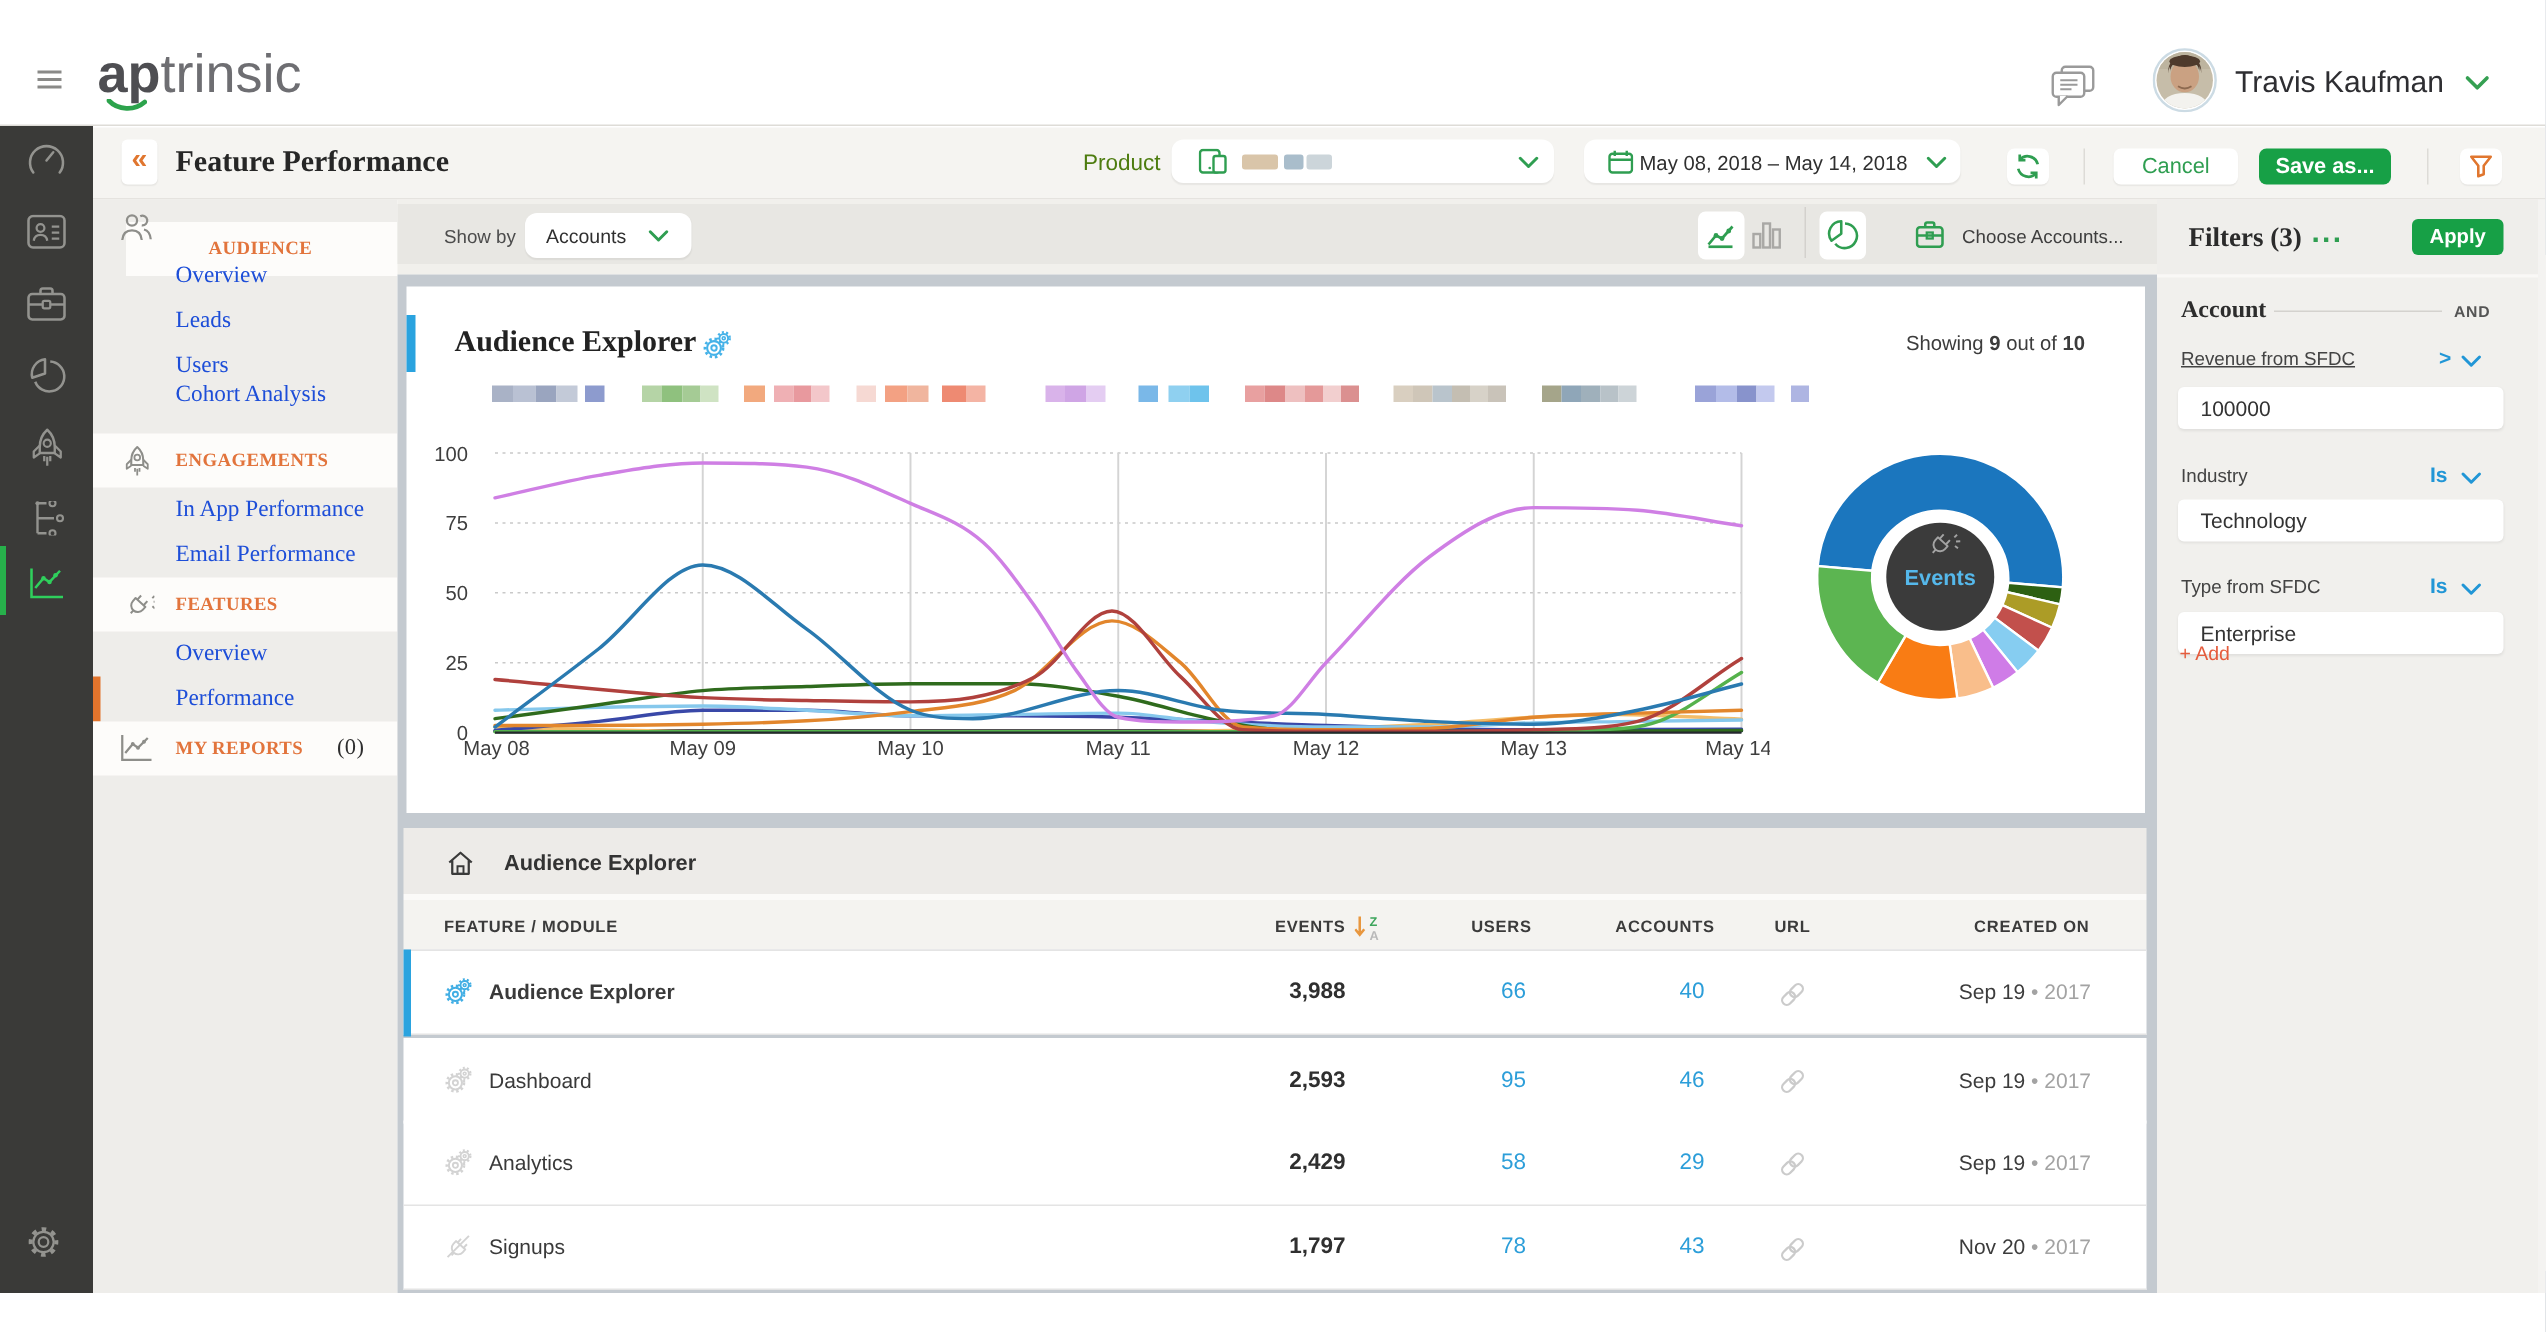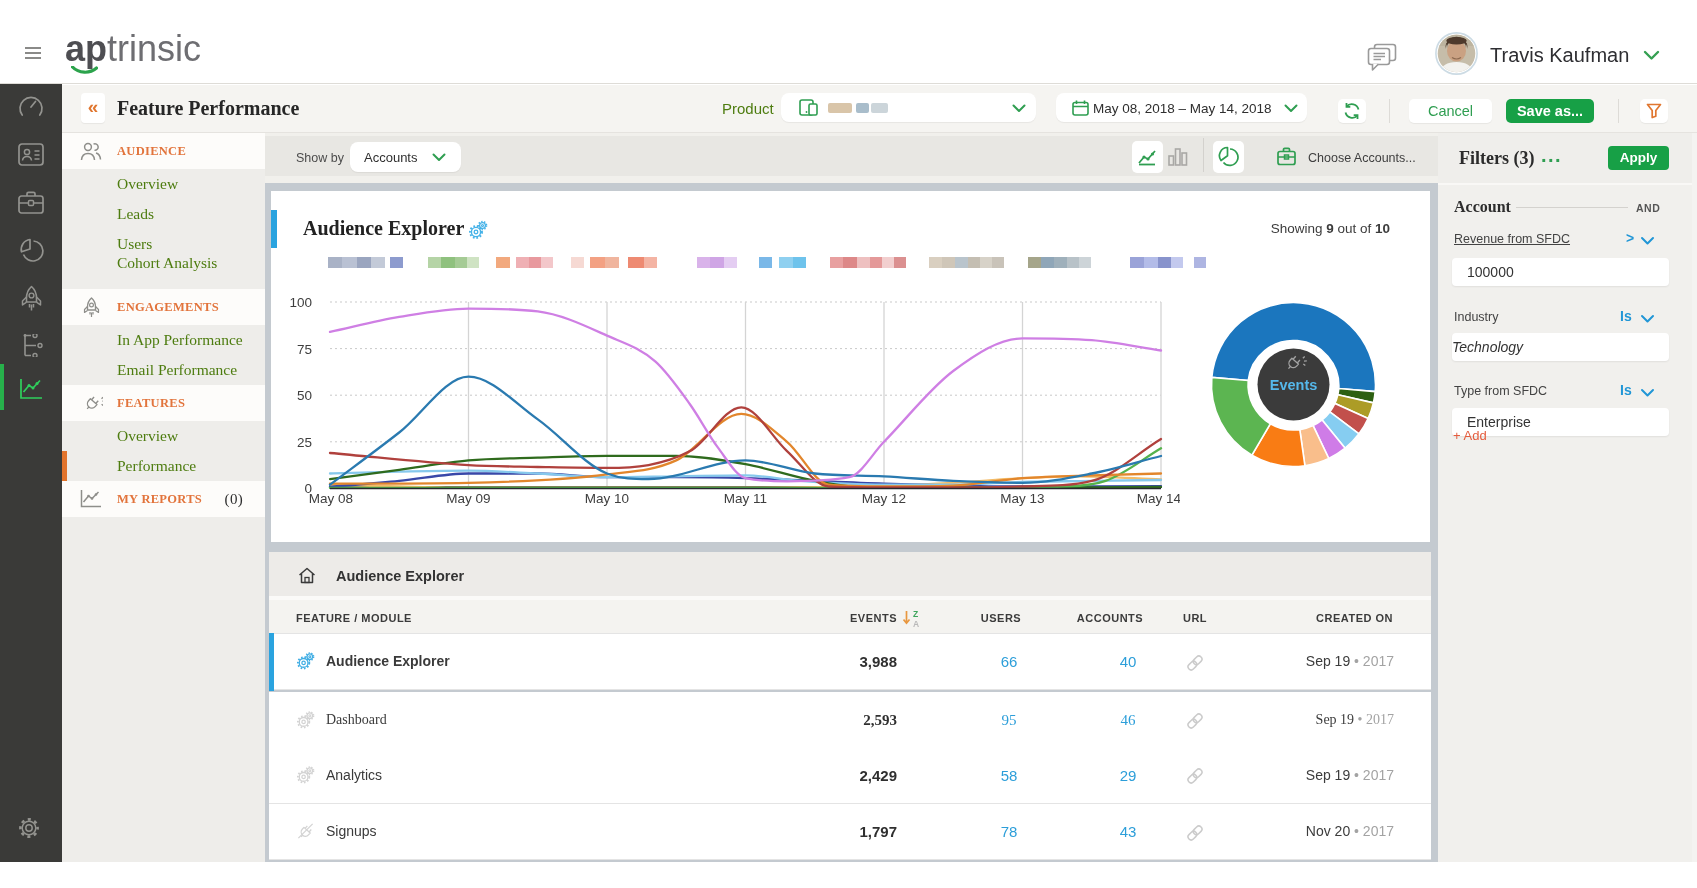--- a/index.html
+++ b/index.html
@@ -148,24 +148,24 @@
   <circle cx="12" cy="12" r="3.2" fill="none" stroke="#93938f" stroke-width="1.5"></circle>
   <circle cx="12" cy="12" r="6.8" fill="none" stroke="#93938f" stroke-width="1.5"></circle>
   <circle cx="12" cy="12" r="8.6" fill="none" stroke="#93938f" stroke-width="2.6" stroke-dasharray="3.1 3.65" stroke-dashoffset="1.5"></circle>
 </svg>
 
 <div class="abs" style="left:62px;top:133px;width:203px;height:729px;background:#eeedea;"></div>
 <style>
   .mhead { position:absolute; left:62px; width:203px; height:36px; background:#fdfcfa; }
   .mhead .t { position:absolute; white-space:nowrap; left:55px; top:50%; transform:translateY(-50%); font-family:"Liberation Serif",serif; font-weight:bold; font-size:12.5px; letter-spacing:0.3px; color:#e2743c; }
   .mitem { position:absolute; left:62px; width:203px; height:30px; }
-  .mitem .t { position:absolute; white-space:nowrap; left:55px; top:50%; transform:translateY(-50%); font-family:"Liberation Serif",serif; font-size:15.5px; color:#4d7c0f;text-align:center; }
+  .mitem .t { position:absolute; white-space:nowrap; left:55px; top:50%; transform:translateY(-50%); font-family:"Liberation Serif",serif; font-size:15.5px; color:#1d4ed8;text-align:center; }
   .micon { position:absolute; left:80px; }
 </style>
-<div class="mhead" style="top:133px;">
+<div class="mhead" style="top:148px;margin-left:22px;">
     <span class="t">AUDIENCE</span>
   </div>
 <svg class="micon" style="top:142px;" width="22" height="19" viewBox="0 0 22 19">
   <circle cx="8" cy="5" r="3.4" fill="none" stroke="#8e8e8a" stroke-width="1.5"></circle>
   <path d="M1.5 18 Q2 11.5 8 11.5 Q14 11.5 14.5 18" fill="none" stroke="#8e8e8a" stroke-width="1.5"></path>
   <path d="M13.5 2.2 A 3.2 3.2 0 1 1 14.5 8.2 M16 11 Q20 12 20.5 17.5" fill="none" stroke="#8e8e8a" stroke-width="1.5"></path>
 </svg>
 <div class="mitem" style="top:169px;">
     <span class="t">Overview</span>
   </div>
@@ -464,21 +464,21 @@
     <span class="usv">66</span>
     <span class="acv">40</span>
   <svg class="abs" style="left:917px;top:20px;" width="18" height="18" viewBox="0 0 18 18">
       <g fill="none" stroke="#cbcbcb" stroke-width="1.5" transform="rotate(-45 9 9)">
         <rect x="0.5" y="5.9" width="9.6" height="6.2" rx="3.1"></rect>
         <rect x="7.9" y="5.9" width="9.6" height="6.2" rx="3.1"></rect>
       </g>
     </svg>
   <span class="dt">Sep 19 <span>• 2017</span></span>
 </div>
-<div class="trow" style="top:692px;font-family:Liberation Serif, serif;">
+<div class="trow" style="top:692px;">
   <svg class="rowicon" width="19" height="19" viewBox="0 0 20 20">
       <g fill="none" stroke="#d3d3d3">
         <circle cx="8" cy="12" r="4.6" stroke-width="1.4"></circle>
         <circle cx="8" cy="12" r="1.8" stroke-width="1.3"></circle>
         <circle cx="8" cy="12" r="6" stroke-width="1.9" stroke-dasharray="1.7 1.85"></circle>
         <circle cx="14.5" cy="5.5" r="2.9" stroke-width="1.3"></circle>
         <circle cx="14.5" cy="5.5" r="1" stroke-width="1.1"></circle>
         <circle cx="14.5" cy="5.5" r="4" stroke-width="1.6" stroke-dasharray="1.35 1.5"></circle>
       </g>
     </svg>
@@ -556,21 +556,21 @@
 <svg class="abs" style="left:1640px;top:236px;" width="15" height="10" viewBox="0 0 15 10">
     <path d="M2 2 L7.5 7.5 L13 2" fill="none" stroke="#2196d6" stroke-width="2" stroke-linecap="round" stroke-linejoin="round"></path>
   </svg>
 <div class="abs" style="left:1452px;top:258px;width:217px;height:28px;background:#fff;border-radius:4px;box-shadow:0 1px 2px rgba(0,0,0,.07);line-height:28px;font-size:14px;color:#333;padding-left:15px;">100000</div>
 
 <div class="abs" style="left:1454px;top:310px;font-size:12.5px;color:#434343;">Industry</div>
 <div class="abs" style="left:1620px;top:308px;font-size:14px;font-weight:bold;color:#2196d6;">Is</div>
 <svg class="abs" style="left:1640px;top:314px;" width="15" height="10" viewBox="0 0 15 10">
     <path d="M2 2 L7.5 7.5 L13 2" fill="none" stroke="#2196d6" stroke-width="2" stroke-linecap="round" stroke-linejoin="round"></path>
   </svg>
-<div class="abs" style="left:1452px;top:333px;width:217px;height:28px;background:#fff;border-radius:4px;box-shadow:0 1px 2px rgba(0,0,0,.07);line-height:28px;font-size:14px;color:#333;font-style:italic;">Technology</div>
+<div class="abs" style="left:1452px;top:333px;width:217px;height:28px;background:#fff;border-radius:4px;box-shadow:0 1px 2px rgba(0,0,0,.07);line-height:28px;font-size:14px;color:#333;padding-left:15px;">Technology</div>
 
 <div class="abs" style="left:1454px;top:384px;font-size:12.5px;color:#434343;">Type from SFDC</div>
 <div class="abs" style="left:1620px;top:382px;font-size:14px;font-weight:bold;color:#2196d6;">Is</div>
 <svg class="abs" style="left:1640px;top:388px;" width="15" height="10" viewBox="0 0 15 10">
     <path d="M2 2 L7.5 7.5 L13 2" fill="none" stroke="#2196d6" stroke-width="2" stroke-linecap="round" stroke-linejoin="round"></path>
   </svg>
 <div class="abs" style="left:1452px;top:408px;width:217px;height:28px;background:#fff;border-radius:4px;box-shadow:0 1px 2px rgba(0,0,0,.07);line-height:28px;font-size:14px;color:#333;padding-left:15px;">Enterprise</div>
 
 <div class="abs" style="left:1453px;top:428px;font-size:13px;color:#e55c3d;">+ Add</div>
 <div class="abs" style="left:1692px;top:133px;width:5px;height:729px;background:#f4f3f1;"></div>

